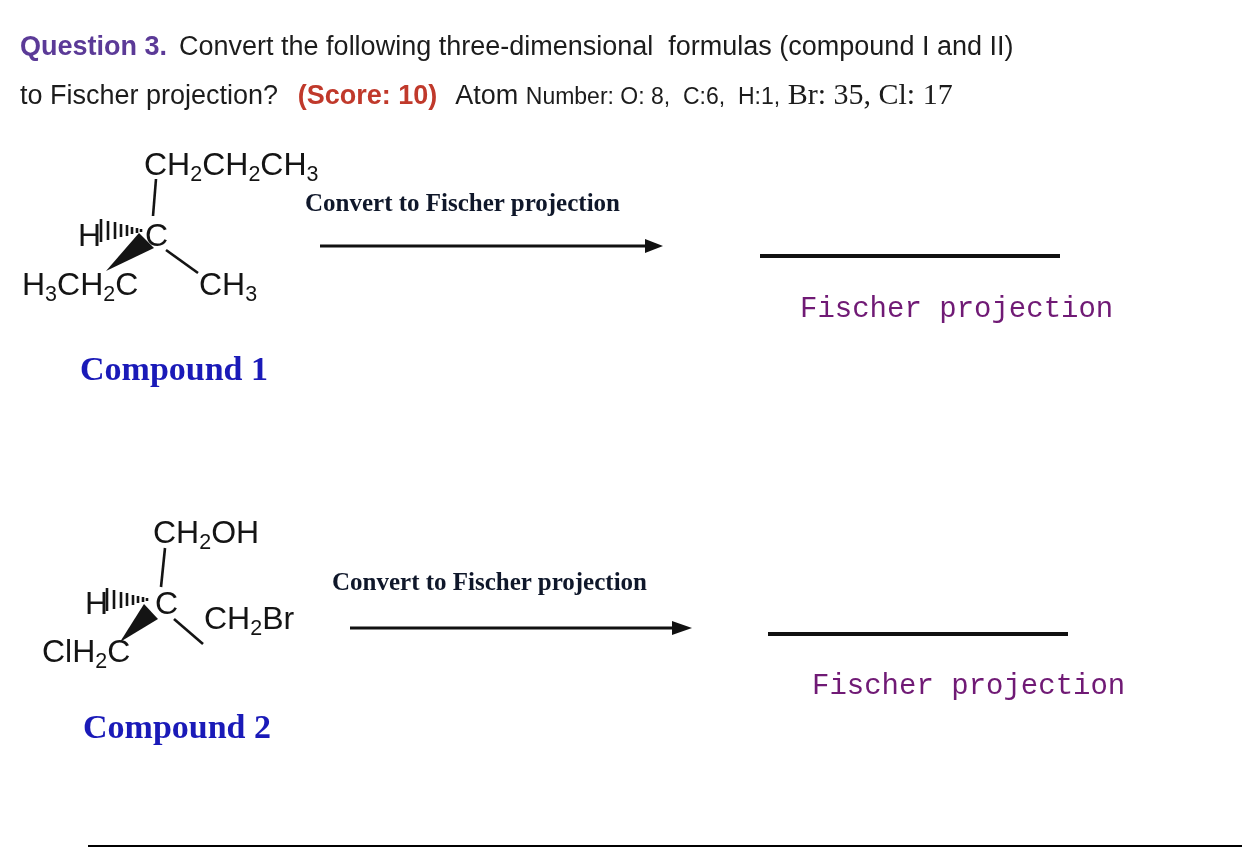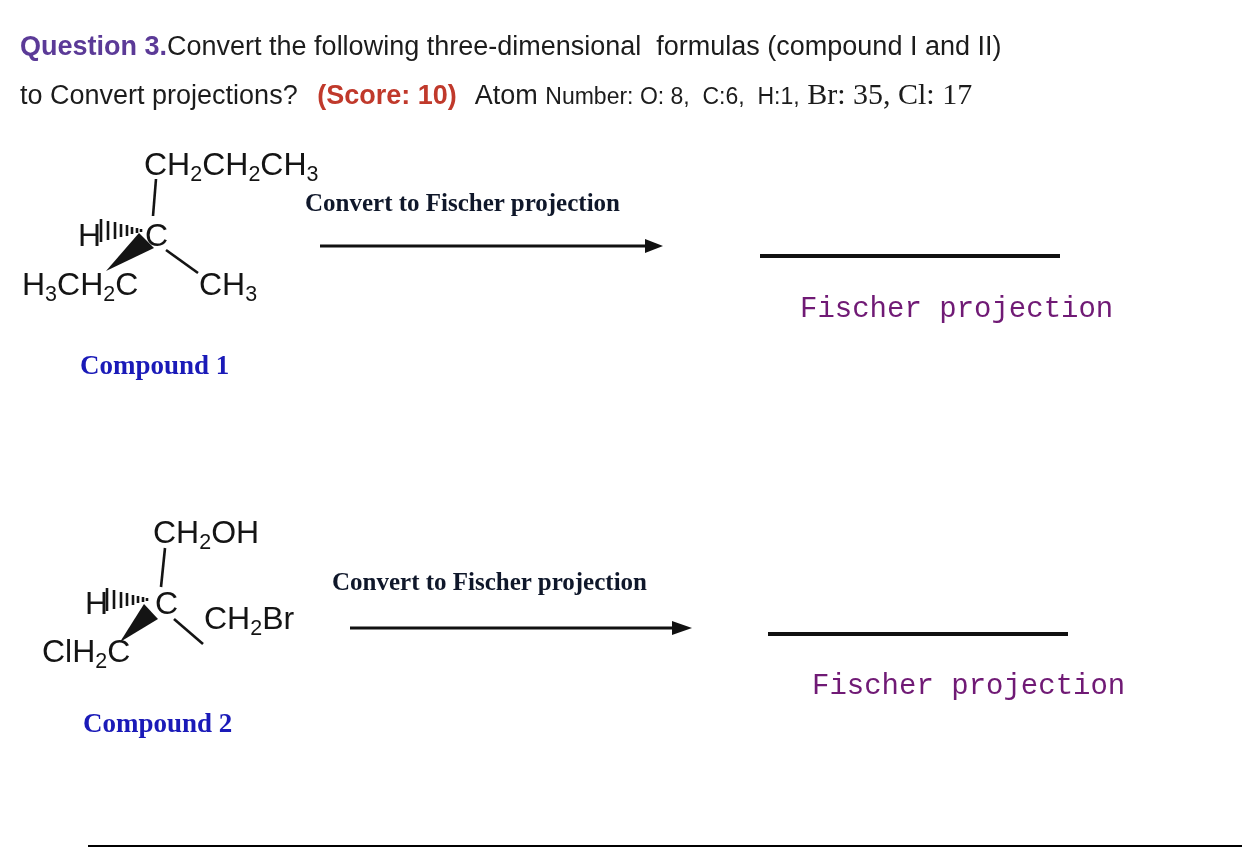--- a/index.html
+++ b/index.html
@@ -9,21 +9,21 @@
     width: 1242px;
     height: 848px;
     background: #ffffff;
     overflow: hidden;
     font-family: "Liberation Sans", sans-serif;
     color: #1c1c1c;
   }
   
   .header { position: absolute; left: 20px; top: 22px; width: 1210px; }
   .hline { font-size: 27px; line-height: 48px; white-space: nowrap; }
-  .q-label { color: #5b3a97; font-weight: bold; margin-right: 0; }
+  .q-label { color: #5b3a97; font-weight: bold; margin-right: 12px; }
   .score { color: #c0392b; font-weight: bold; margin: 0 12px; }
   .num-sans { font-size: 23px; }
   .num-serif { font-family: "Liberation Serif", serif; font-size: 30px; }
   .ws-pre { white-space: pre; }
   
   .struct-svg { position: absolute; left: 0; }
   .formula {
     position: absolute;
     font-family: "Liberation Sans", sans-serif;
     font-size: 32px;
@@ -33,21 +33,21 @@
   }
   .formula sub {
     font-size: 67%;
     vertical-align: baseline;
     position: relative;
     top: 0.30em;
   }
   .caption {
     position: absolute;
     font-family: "Liberation Serif", serif;
-    font-size: 27px;
+    font-size: 34px;
     font-weight: bold;
     color: #1a1ab8;
     white-space: nowrap;
   }
   
   .convert-label {
     position: absolute;
     font-family: "Liberation Serif", serif;
     font-size: 25px;
     font-weight: bold;
@@ -80,21 +80,21 @@
 </head>
 <body>
 
 <div id="page">
 
   <div class="header">
     <div class="hline">
       <span class="q-label">Question 3.</span><span class="ws-pre">Convert the following three-dimensional  formulas (compound I and II)</span>
     </div>
     <div class="hline">
-      <span>to Convert projections?</span>
+      <span>to Fischer projection?</span>
       <span class="score">(Score: 10)</span>
       <span>Atom</span>
       <span class="num-sans ws-pre">Number: O: 8,  C:6,  H:1,</span>
       <span class="num-serif">Br: 35, Cl: 17</span>
     </div>
   </div>
 
   <svg class="struct-svg" style="top:140px" width="300" height="160" viewBox="0 140 300 160">
     <line x1="156" y1="179" x2="153" y2="216" stroke="#141414" stroke-width="2.6"></line>
     <line x1="166" y1="250" x2="198" y2="273" stroke="#141414" stroke-width="2.6"></line>

